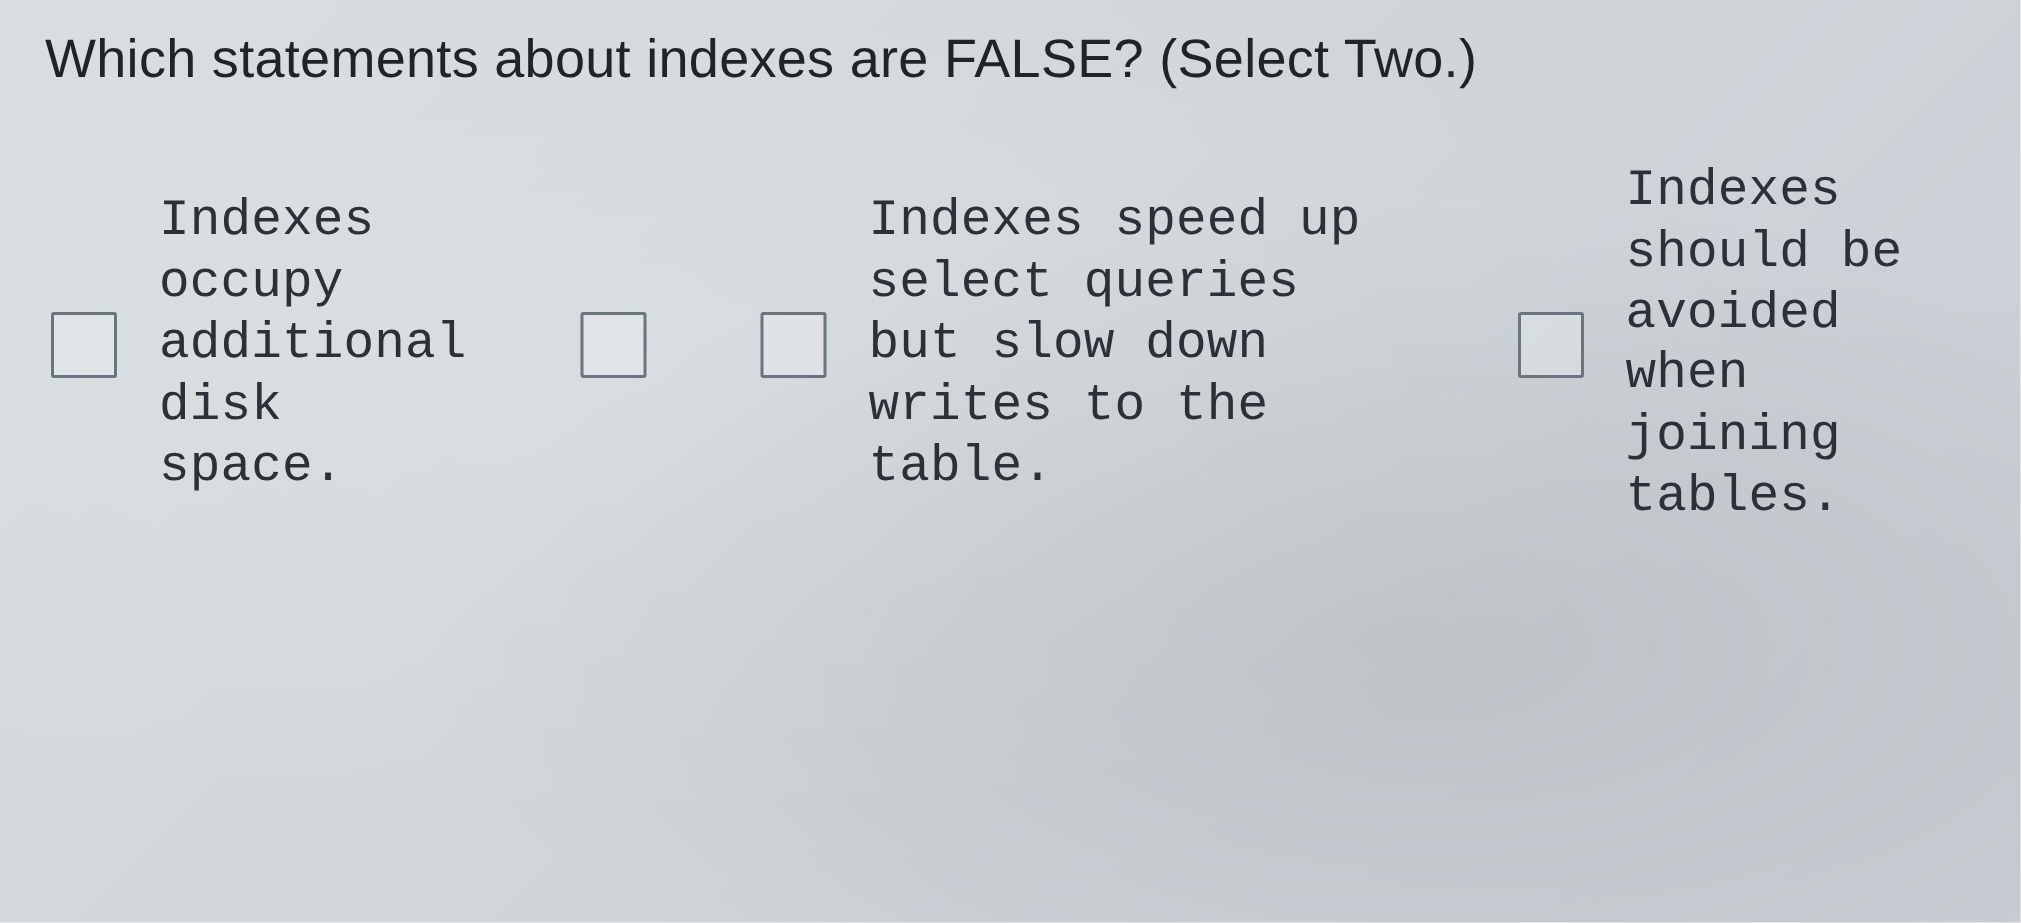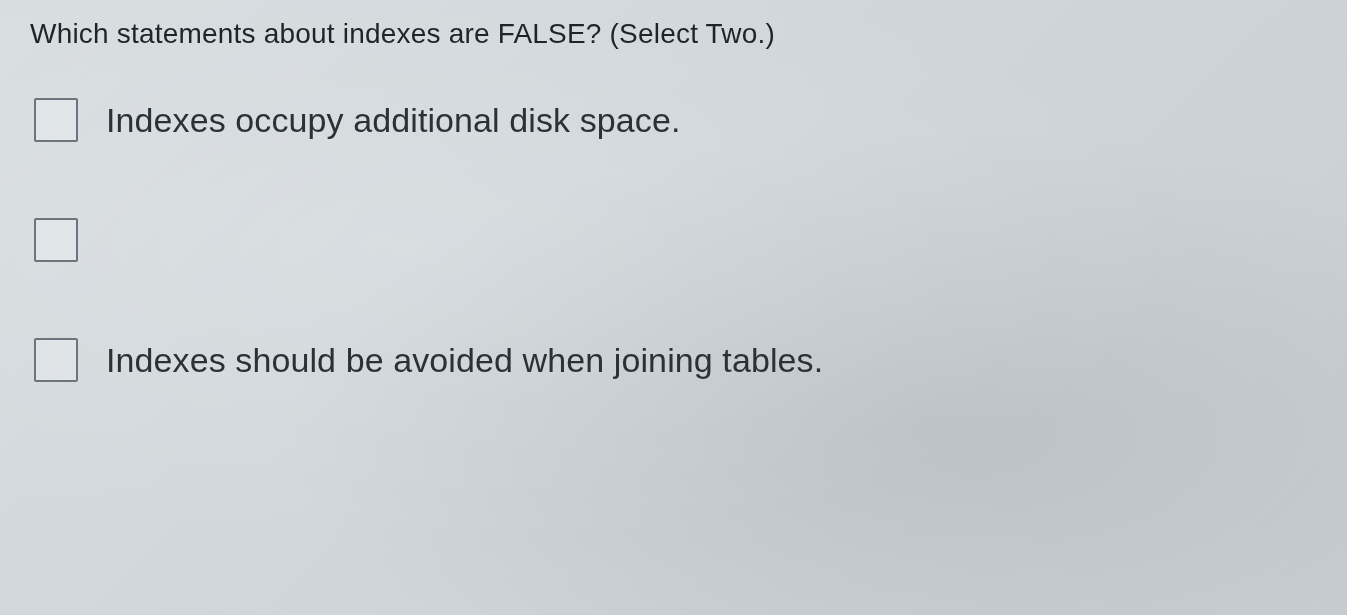--- a/index.html
+++ b/index.html
@@ -22,33 +22,34 @@
       position: absolute;
       top: 0;
       left: 0;
       right: 0;
       bottom: 0;
       background: radial-gradient(ellipse at 30% 40%, rgba(255,255,255,0.15) 0%, transparent 60%),
                   radial-gradient(ellipse at 70% 70%, rgba(0,0,0,0.08) 0%, transparent 50%);
       pointer-events: none;
     }
     .question {
-      font-size: 28px;
+      font-size: 36px;
       font-weight: 400;
       color: #1f2428;
       margin-bottom: 48px;
       letter-spacing: 0.2px;
       position: relative;
     }
     .options {
       display: flex;
-      flex-direction: column;
+      flex-direction: row;
       gap: 76px;
       padding-left: 4px;
       position: relative;
+      font-family: Liberation Mono, monospace;
     }
     .option {
       display: flex;
       align-items: center;
       gap: 28px;
     }
     .checkbox {
       width: 44px;
       height: 44px;
       border: 2px solid #6a7580;
@@ -73,15 +74,19 @@
 <div class="options">
   <div class="option">
     <div class="checkbox"></div>
     <div class="option-label">Indexes occupy additional disk space.</div>
   </div>
   <div class="option">
     <div class="checkbox"></div>
   </div>
   <div class="option">
     <div class="checkbox"></div>
+    <div class="option-label">Indexes speed up select queries but slow down writes to the table.</div>
+  </div>
+  <div class="option">
+    <div class="checkbox"></div>
     <div class="option-label">Indexes should be avoided when joining tables.</div>
   </div>
 </div>
 
 </body></html>

